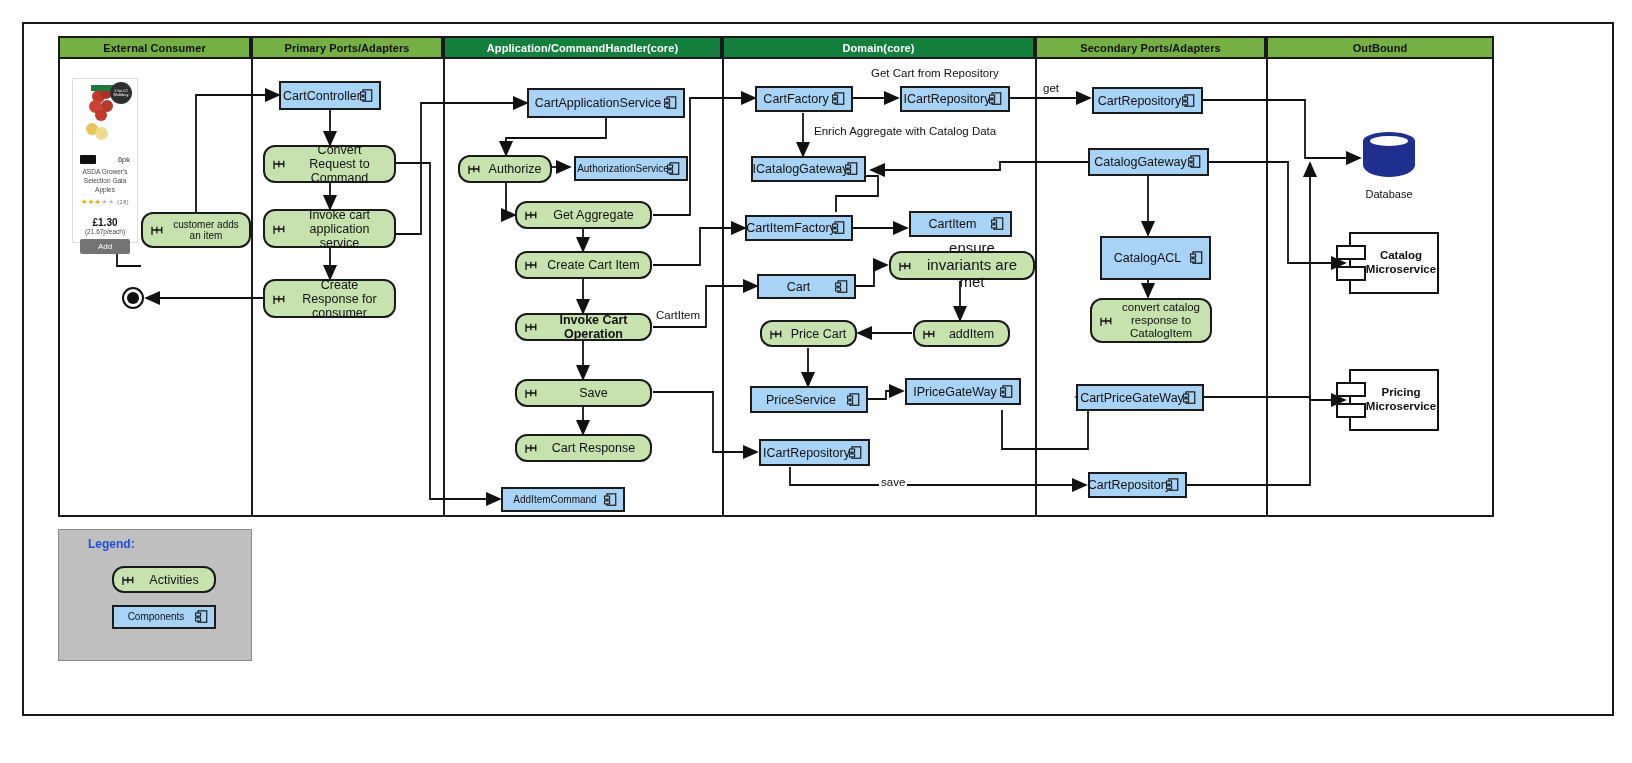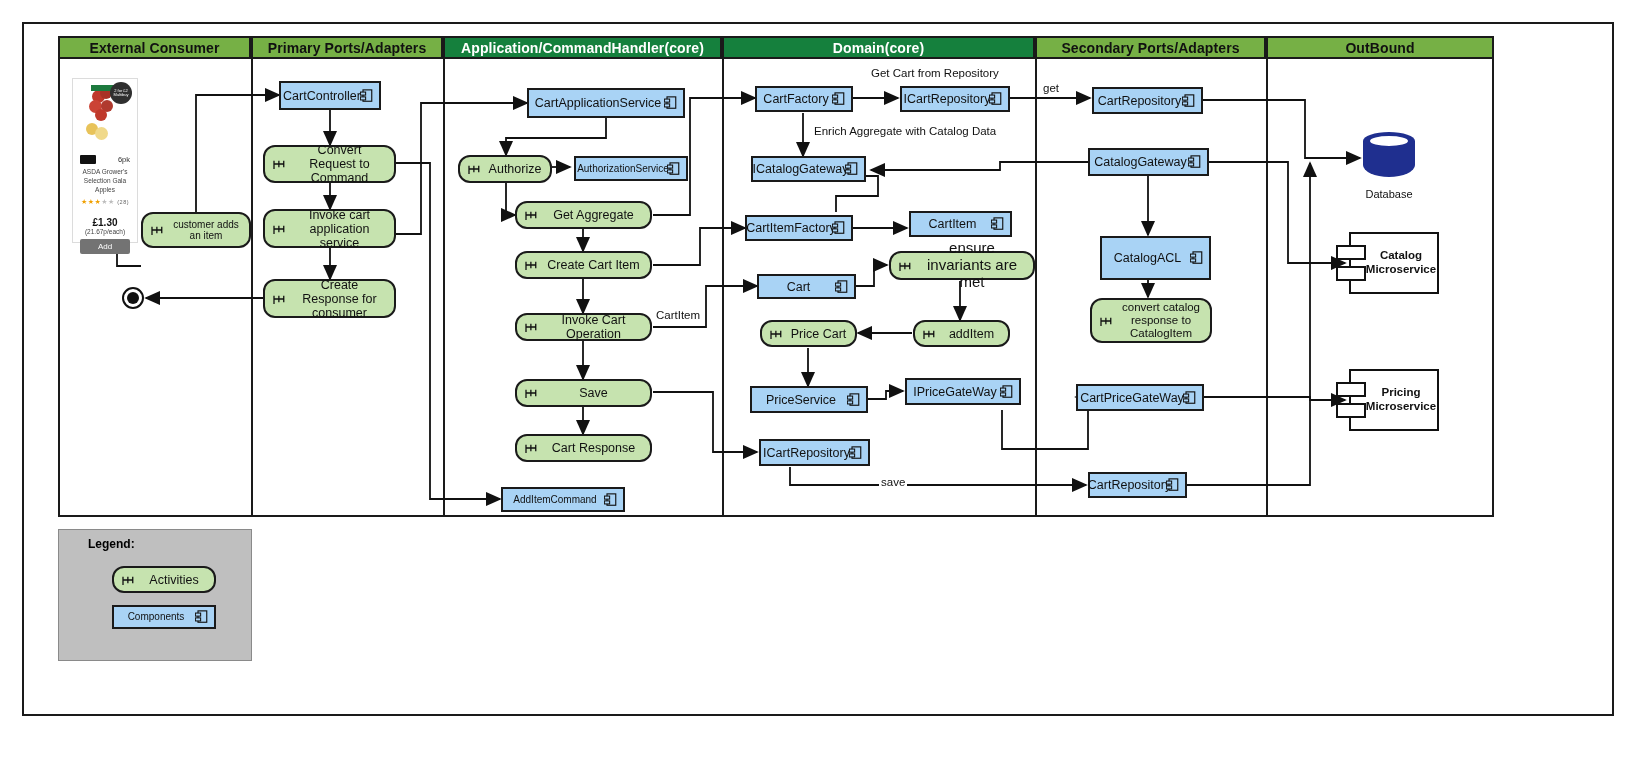--- a/index.html
+++ b/index.html
@@ -4,21 +4,21 @@
 <style>
   html,body{margin:0;padding:0;background:#ffffff;}
   body{font-family:"Liberation Sans", sans-serif;}
   #stage{position:relative;width:1632px;height:763px;background:#ffffff;overflow:hidden;}
 
   .frame{position:absolute;border:2px solid #1a1a1a;background:#fff;}
 
   .lane-box{position:absolute;border:2px solid #1a1a1a;box-sizing:border-box;background:#ffffff;}
   .lane-hdr{position:absolute;box-sizing:border-box;border:2px solid #1a1a1a;
      display:flex;align-items:center;justify-content:center;
-     font-weight:bold;font-size:14px;letter-spacing:.1px;}
+     font-weight:bold;font-size:11px;letter-spacing:.1px;}
   .lane-hdr.green{background:#76b045;color:#111111;}
   .lane-hdr.blue{background:#15803d;color:#ffffff;}
   .lane-sep{position:absolute;border-left:2px solid #1a1a1a;}
 
   
   .node{position:absolute;box-sizing:border-box;display:flex;align-items:center;
         justify-content:center;text-align:center;line-height:1.12;}
   .comp{background:#a9d3f5;border:2px solid #1a1a1a;font-size:12.5px;color:#111;}
   .act{background:#c6e3af;border:2px solid #1a1a1a;border-radius:12px;font-size:12.5px;color:#111;}
   .comp.small{font-size:10px;}
@@ -70,21 +70,21 @@
   
   .msvc{position:absolute;border:2px solid #111;background:#fff;box-sizing:border-box;
         display:flex;align-items:center;justify-content:center;text-align:center;
         font-size:11.5px;font-weight:bold;color:#111;line-height:1.2;}
   .msvc .tab{position:absolute;left:-15px;width:30px;height:15px;background:#fff;border:2px solid #111;box-sizing:border-box;}
   .msvc .tab.t1{top:11px;}
   .msvc .tab.t2{bottom:11px;}
 
   
   .legend{position:absolute;background:#bfbfbf;border:1px solid #8a8a8a;box-sizing:border-box;}
-  .legend-title{position:absolute;left:9px;top:7px;font-size:12px;font-weight:bold;color:#000000;padding-left:20px;}
+  .legend-title{position:absolute;left:9px;top:7px;font-size:12px;font-weight:bold;color:#1d4ed8;padding-left:20px;}
 
   .edge-lbl{position:absolute;font-size:11.5px;color:#111;background:#fff;padding:0 2px;white-space:nowrap;}
 </style>
 </head>
 <body>
 
 <div id="stage">
 
   <div class="frame" style="left:22px;top:22px;width:1588px;height:690px;"></div>
 
@@ -295,21 +295,21 @@
     <span class="lbl">Get Aggregate</span>
   </div>
 
   <div class="node act" style="left:515px;top:251px;width:137px;height:28px;">
     <svg class="act-ico" viewBox="0 0 20 16">
         <path d="M2,14 L2,4 M2,8 L14,8 M8,4 L8,12 M14,4 L14,12" stroke="#111" stroke-width="1.6" fill="none"></path>
       </svg>
     <span class="lbl">Create Cart Item</span>
   </div>
 
-  <div class="node act" style="left:515px;top:313px;width:137px;height:28px;">
+  <div class="node act" style="left:515px;top:313px;width:137px;height:28px;font-weight:bold;">
     <svg class="act-ico" viewBox="0 0 20 16">
         <path d="M2,14 L2,4 M2,8 L14,8 M8,4 L8,12 M14,4 L14,12" stroke="#111" stroke-width="1.6" fill="none"></path>
       </svg>
     <span class="lbl">Invoke Cart Operation</span>
   </div>
 
   <div class="node act" style="left:515px;top:379px;width:137px;height:28px;">
     <svg class="act-ico" viewBox="0 0 20 16">
         <path d="M2,14 L2,4 M2,8 L14,8 M8,4 L8,12 M14,4 L14,12" stroke="#111" stroke-width="1.6" fill="none"></path>
       </svg>

